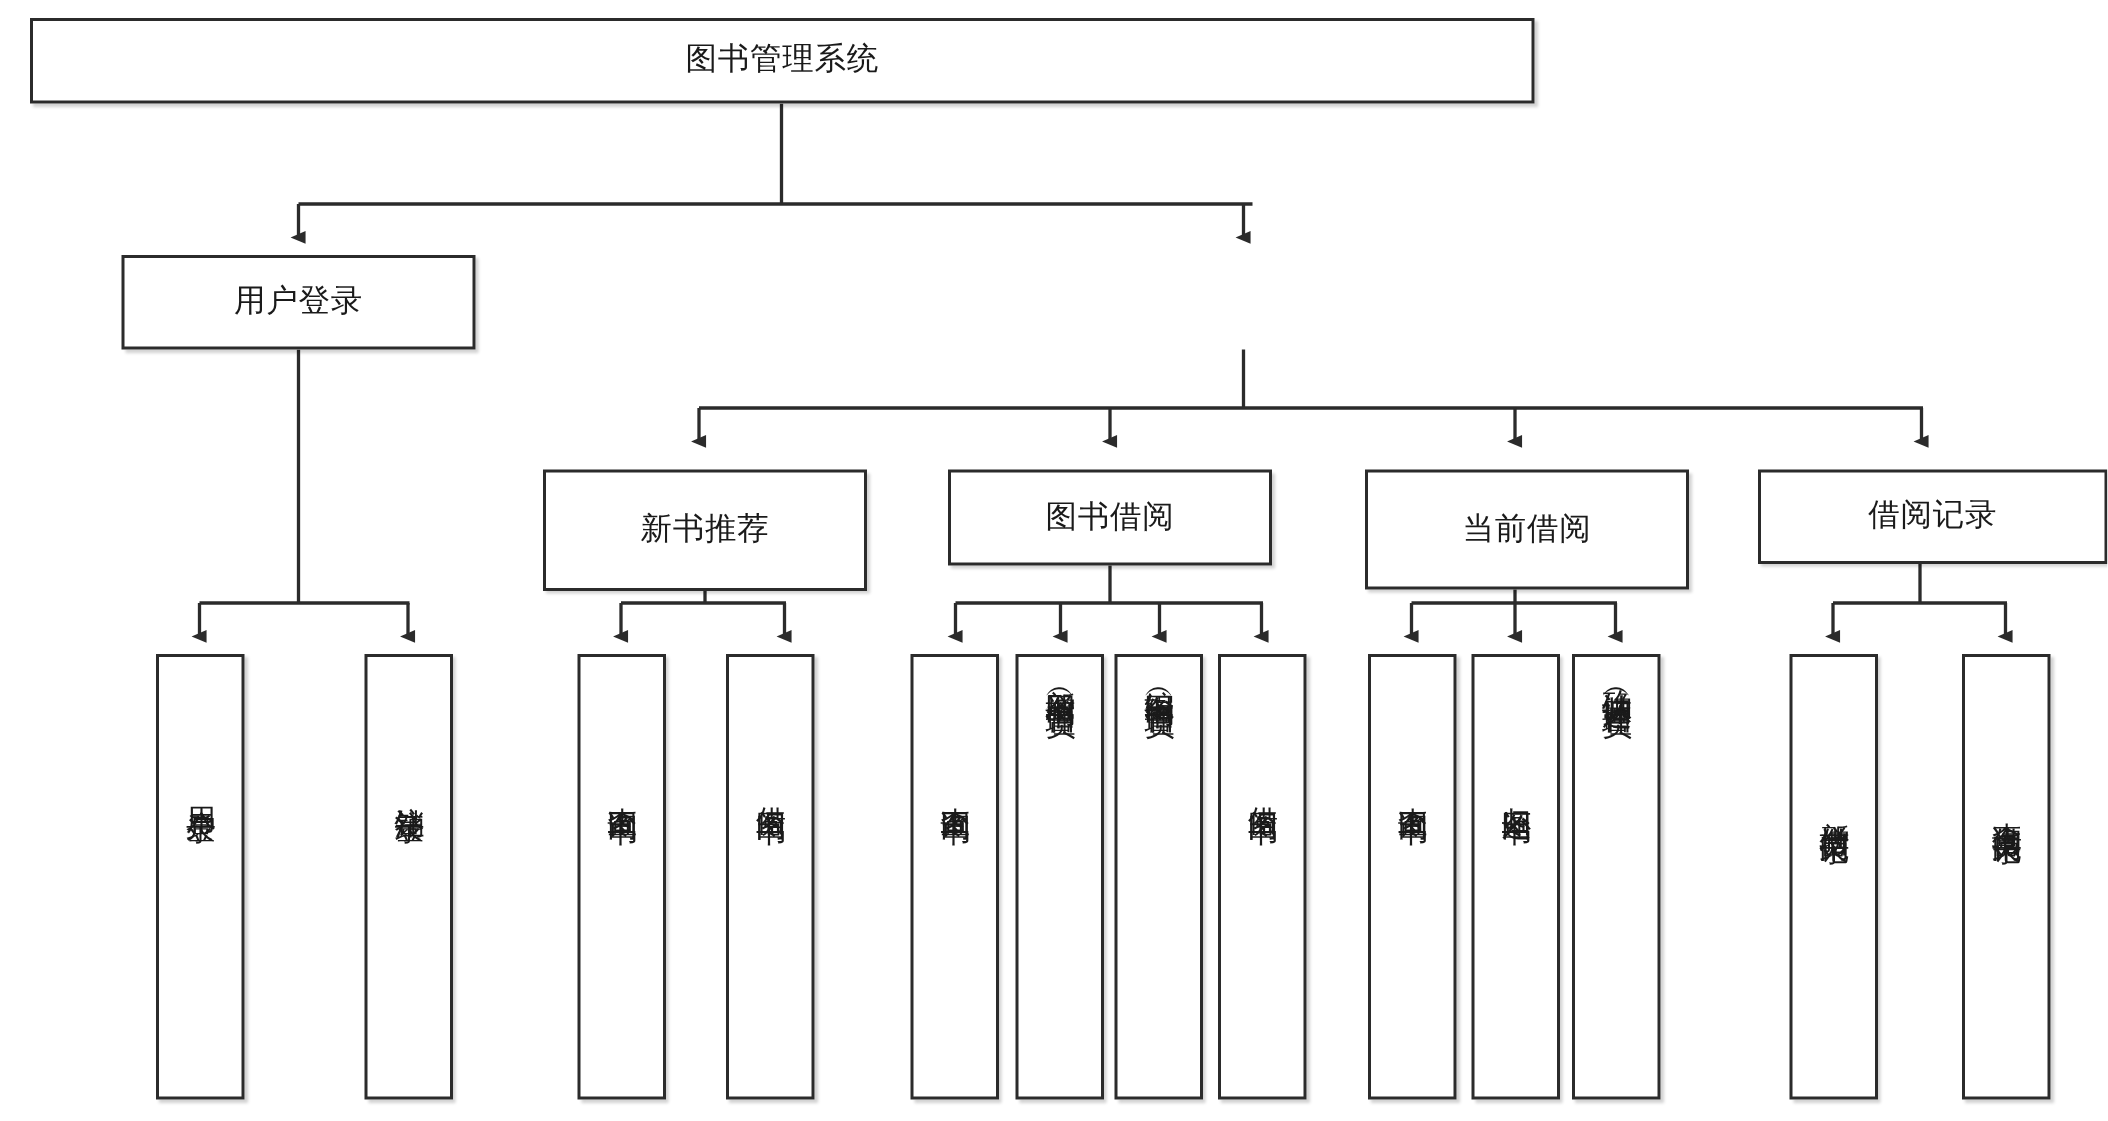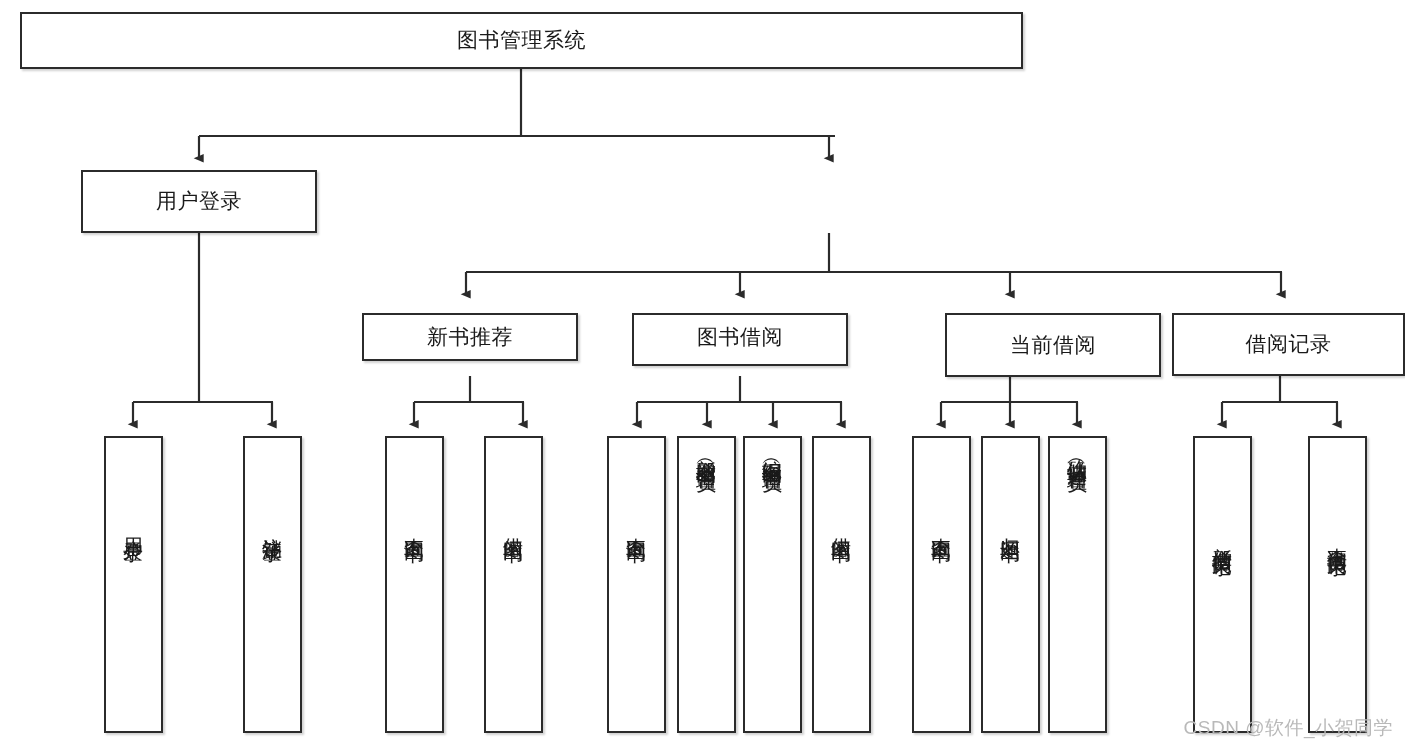--- a/index.html
+++ b/index.html
@@ -128,27 +128,27 @@
   </svg>
 
   <div class="node" style="left:20px; top:12px; width:1003px; height:57px;">
     <span class="node-label">图书管理系统</span>
   </div>
 
   <div class="node" style="left:81px; top:170px; width:236px; height:63px;">
     <span class="node-label">用户登录</span>
   </div>
 
-  <div class="node" style="left:362px; top:313px; width:216px; height:48px;">
+  <div class="node" style="left:362px; top:313px; width:216px; height:81px;">
     <span class="node-label">新书推荐</span>
   </div>
-  <div class="node" style="left:632px; top:313px; width:216px; height:53px;font-family:Liberation Mono, monospace;">
+  <div class="node" style="left:632px; top:313px; width:216px; height:64px;">
     <span class="node-label">图书借阅</span>
   </div>
-  <div class="node" style="left:945px; top:313px; width:216px; height:64px;">
+  <div class="node" style="left:910px; top:313px; width:216px; height:80px;">
     <span class="node-label">当前借阅</span>
   </div>
   <div class="node" style="left:1172px; top:313px; width:233px; height:63px;">
     <span class="node-label">借阅记录</span>
   </div>
 
   <div class="node vertical mid" style="left:104px; top:436px; width:59px; height:297px;">
     <span class="node-label">用户登录</span>
   </div>
   <div class="node vertical mid" style="left:243px; top:436px; width:59px; height:297px;">
@@ -185,15 +185,14 @@
     <span class="node-label">确认归还（管理员）</span>
   </div>
 
   <div class="node vertical midshort" style="left:1193px; top:436px; width:59px; height:297px;">
     <span class="node-label">新增借阅记录</span>
   </div>
   <div class="node vertical midshort" style="left:1308px; top:436px; width:59px; height:297px;">
     <span class="node-label">查询借阅记录</span>
   </div>
 
-  <div class="watermark">CSDN @软件_小贺同学</div>
 
 </div>
 
 </body></html>

